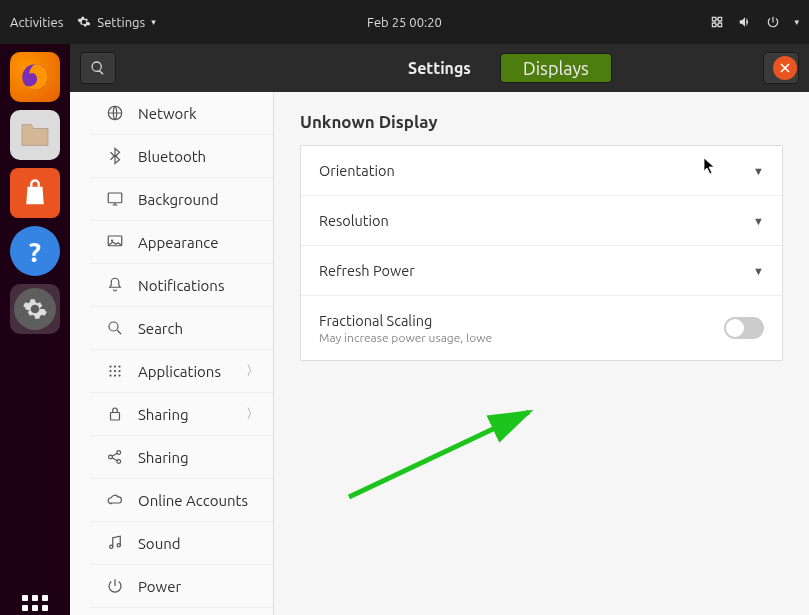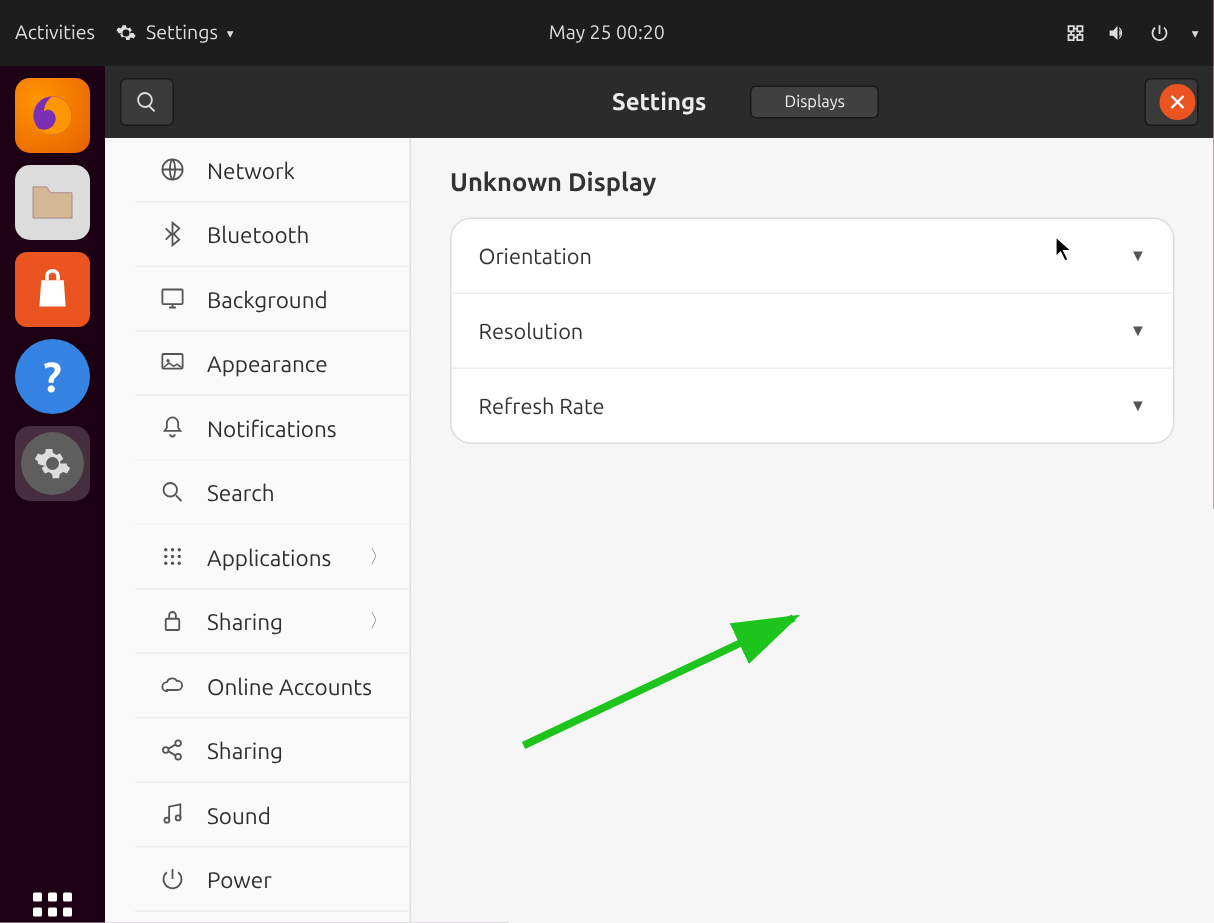--- a/index.html
+++ b/index.html
@@ -25,33 +25,33 @@
   .dock-settings-inner { width: 42px; height: 42px; background: #5e5e5e; border-radius: 50%; display: flex; align-items: center; justify-content: center; }
   .dock-apps { margin-top: auto; margin-bottom: 12px; display: grid; grid-template-columns: repeat(3,6px); grid-template-rows: repeat(3,6px); gap: 4px; }
   .dock-apps span { background: #fff; border-radius: 1px; }
   
   .window { flex: 1; background: #fff; display: flex; flex-direction: column; position: relative; }
   
   .titlebar { height: 48px; background: #2b2b2b; display: flex; align-items: center; padding: 0 10px; gap: 8px; }
   .tb-btn { width: 36px; height: 32px; background: #3a3a3a; border: 1px solid #1a1a1a; border-radius: 4px; display: flex; align-items: center; justify-content: center; }
   .tb-btn svg { width: 16px; height: 16px; fill: #ddd; }
   .tb-title { flex: 1; text-align: center; color: #eee; font-size: 16px; font-weight: 600; }
-  .tb-displays { padding: 4px 22px; background: #404040; border: 1px solid #1a1a1a; border-radius: 4px; color: #eee; font-size: 11px; position: absolute; left: 430px; }
+  .tb-displays { padding: 4px 22px; background: #4d7c0f; border: 1px solid #1a1a1a; border-radius: 4px; color: #eee; font-size: 18px; position: absolute; left: 430px; }
   .tb-close { width: 24px; height: 24px; background: #e95420; border-radius: 50%; display: flex; align-items: center; justify-content: center; color: #fff; font-size: 13px; position: absolute; right: 12px; }
   
   .body { flex: 1; display: flex; overflow: hidden; }
   
   .sidebar { width: 204px; background: #fafafa; border-right: 1px solid #ddd; overflow-y: auto; padding-left: 20px; }
   .side-item { display: flex; align-items: center; gap: 14px; padding: 12px 16px; font-size: 15px; color: #2e2e2e; border-bottom: 1px solid #eee; position: relative; }
   .side-item svg { width: 18px; height: 18px; fill: #555; flex-shrink: 0; }
   .side-chevron { position: absolute; right: 14px; color: #888; font-size: 13px; }
   
   .content { flex: 1; background: #f6f6f6; padding: 20px 26px; position: relative; }
   .section-title { font-size: 17px; font-weight: 600; color: #333; margin-bottom: 14px; }
-  .settings-group { background: #fff; border: 1px solid #ddd; border-radius: 14px; }
+  .settings-group { background: #fff; border: 1px solid #ddd; border-radius: 1px; }
   .setting-row { display: flex; align-items: center; justify-content: space-between; padding: 16px 18px; border-bottom: 1px solid #eee; font-size: 14.5px; color: #333; }
   .setting-row:last-child { border-bottom: none; }
   .setting-label-sub { font-size: 12px; color: #888; margin-top: 2px; }
   .row-chevron { color: #555; font-size: 11px; }
   .switch { width: 40px; height: 22px; background: #ccc; border-radius: 11px; position: relative; }
   .switch::after { content: ""; position: absolute; width: 18px; height: 18px; background: #fff; border-radius: 50%; top: 2px; left: 2px; }
   
   .arrow { position: absolute; pointer-events: none; }
   .cursor { position: absolute; width: 14px; height: 18px; pointer-events: none; }
 </style>
@@ -62,21 +62,21 @@
   <div class="topbar-left">
     <span>Activities</span>
     <span class="topbar-app">
       <svg viewBox="0 0 24 24">
           <path d="M12 8a4 4 0 100 8 4 4 0 000-8zm9 4a7 7 0 01-.1 1.2l2 1.6-2 3.4-2.4-.9a7 7 0 01-2 .1l-.4 2.5h-4l-.4-2.5a7 7 0 01-2-1.2l-2.4.9-2-3.4 2-1.6A7 7 0 013 12a7 7 0 01.1-1.2l-2-1.6 2-3.4 2.4.9a7 7 0 012-1.2L7.9 3h4l.4 2.5a7 7 0 012 1.2l2.4-.9 2 3.4-2 1.6c.1.4.1.8.1 1.2z"></path>
         </svg>
       <span>Settings</span>
       <span class="caret-down">▾</span>
     </span>
   </div>
-  <div class="topbar-center">May 25  00:20</div>
+  <div class="topbar-center">Feb 25  00:20</div>
   <div class="topbar-right">
     <svg viewBox="0 0 24 24">
         <path d="M4 4h6v6H4zM14 4h6v6h-6zM4 14h6v6H4zM14 14h6v6h-6zM10 7h4M7 10v4M17 10v4M10 17h4" stroke="#ddd" stroke-width="2" fill="none"></path>
       </svg>
     <svg viewBox="0 0 24 24">
         <path d="M3 9v6h4l5 5V4L7 9H3zm13 3a4 4 0 00-2-3.5v7A4 4 0 0016 12zm-2-7v2a7 7 0 010 10v2a9 9 0 000-14z"></path>
       </svg>
     <svg viewBox="0 0 24 24">
         <path d="M13 3h-2v10h2V3zm4.8 2.2l-1.4 1.4A7 7 0 115 12a7 7 0 012.6-5.4L6.2 5.2A9 9 0 1021 12a9 9 0 00-3.2-6.8z"></path>
       </svg>
@@ -206,35 +206,35 @@
         <div class="side-item">
             <svg viewBox="0 0 24 24">
               <rect x="6" y="10" width="12" height="10" rx="1" fill="none" stroke="#555" stroke-width="1.6"></rect>
               <path d="M9 10V7a3 3 0 016 0v3" fill="none" stroke="#555" stroke-width="1.6"></path>
             </svg>
             <span>Sharing</span>
             <span class="side-chevron">〉</span>
           </div>
         <div class="side-item">
             <svg viewBox="0 0 24 24">
-              <path d="M7 17a4 4 0 010-8 5 5 0 019-1 4 4 0 011 8H7z" fill="none" stroke="#555" stroke-width="1.6"></path>
-            </svg>
-            <span>Online Accounts</span>
-          </div>
-        <div class="side-item">
-            <svg viewBox="0 0 24 24">
               <circle cx="6" cy="12" r="2.5" fill="none" stroke="#555" stroke-width="1.6"></circle>
               <circle cx="17" cy="6" r="2.5" fill="none" stroke="#555" stroke-width="1.6"></circle>
               <circle cx="17" cy="18" r="2.5" fill="none" stroke="#555" stroke-width="1.6"></circle>
               <path d="M8 11l7-4M8 13l7 4" stroke="#555" stroke-width="1.6"></path>
             </svg>
             <span>Sharing</span>
           </div>
         <div class="side-item">
             <svg viewBox="0 0 24 24">
+              <path d="M7 17a4 4 0 010-8 5 5 0 019-1 4 4 0 011 8H7z" fill="none" stroke="#555" stroke-width="1.6"></path>
+            </svg>
+            <span>Online Accounts</span>
+          </div>
+        <div class="side-item">
+            <svg viewBox="0 0 24 24">
               <path d="M9 17V5l10-2v12" fill="none" stroke="#555" stroke-width="1.6"></path>
               <circle cx="7" cy="17" r="2.2" fill="none" stroke="#555" stroke-width="1.6"></circle>
               <circle cx="17" cy="15" r="2.2" fill="none" stroke="#555" stroke-width="1.6"></circle>
             </svg>
             <span>Sound</span>
           </div>
         <div class="side-item">
             <svg viewBox="0 0 24 24">
               <path d="M12 3v9M7 6a8 8 0 1010 0" fill="none" stroke="#555" stroke-width="1.6"></path>
             </svg>
@@ -247,22 +247,29 @@
         <div class="settings-group">
           <div class="setting-row">
             <span>Orientation</span>
             <span class="row-chevron">▼</span>
           </div>
           <div class="setting-row">
             <span>Resolution</span>
             <span class="row-chevron">▼</span>
           </div>
           <div class="setting-row">
-            <span>Refresh Rate</span>
+            <span>Refresh Power</span>
             <span class="row-chevron">▼</span>
+          </div>
+          <div class="setting-row">
+            <div>
+              <div>Fractional Scaling</div>
+              <div class="setting-label-sub">May increase power usage, lowe</div>
+            </div>
+            <div class="switch"></div>
           </div>
         </div>
 
         <svg class="arrow" style="left:70px; top:310px;" width="200" height="100">
           <defs>
               <marker id="ah" markerWidth="10" markerHeight="10" refX="8" refY="3" orient="auto">
                 <path d="M0,0 L9,3 L0,6 z" fill="#1cc41c"></path>
               </marker>
             </defs>
           <line x1="5" y1="95" x2="185" y2="10" stroke="#1cc41c" stroke-width="5" marker-end="url(#ah)"></line>

